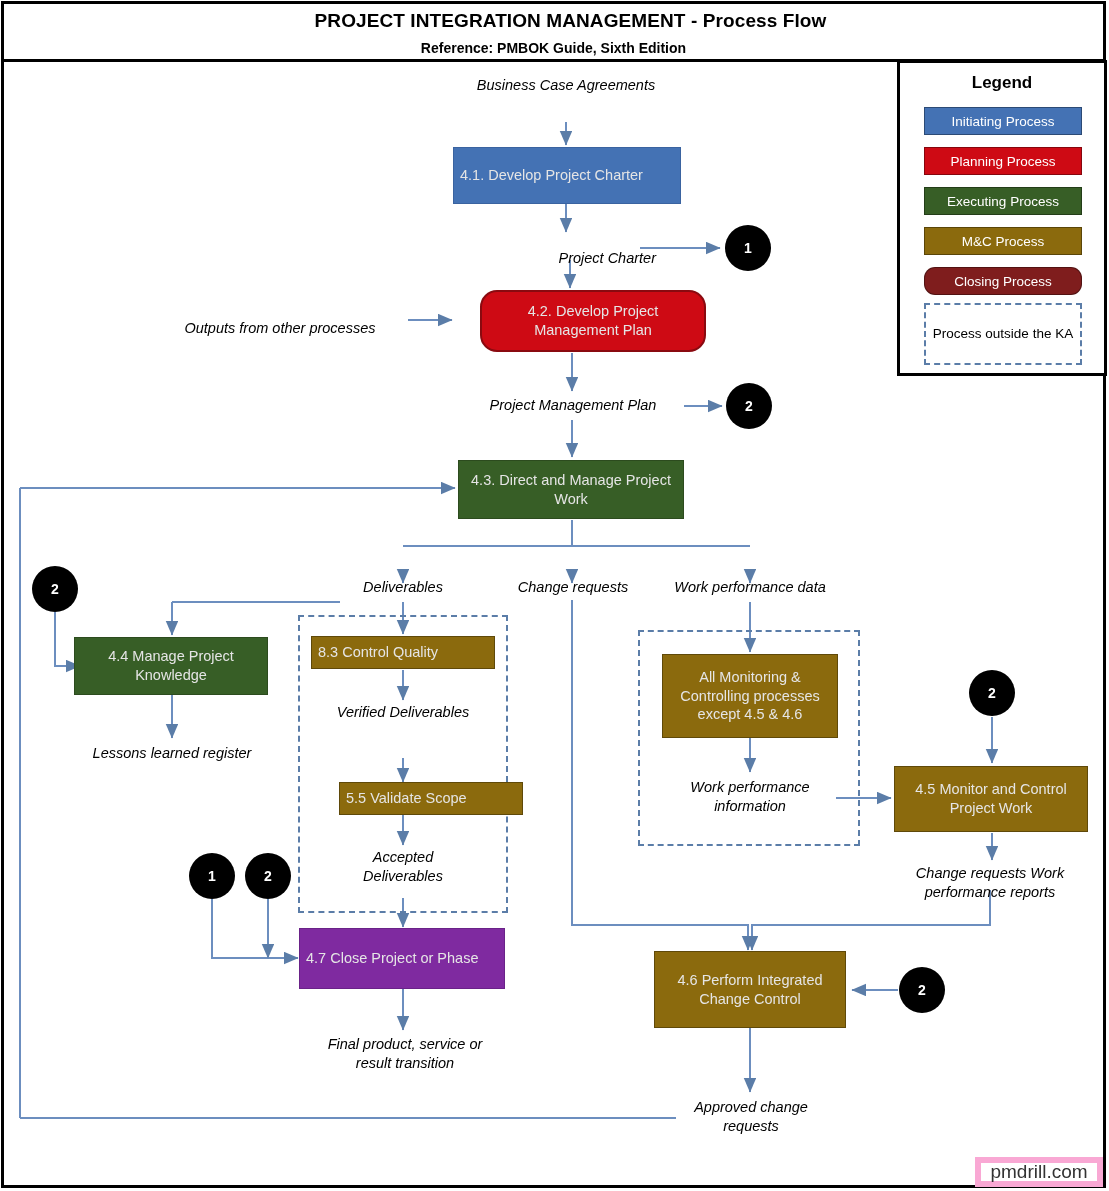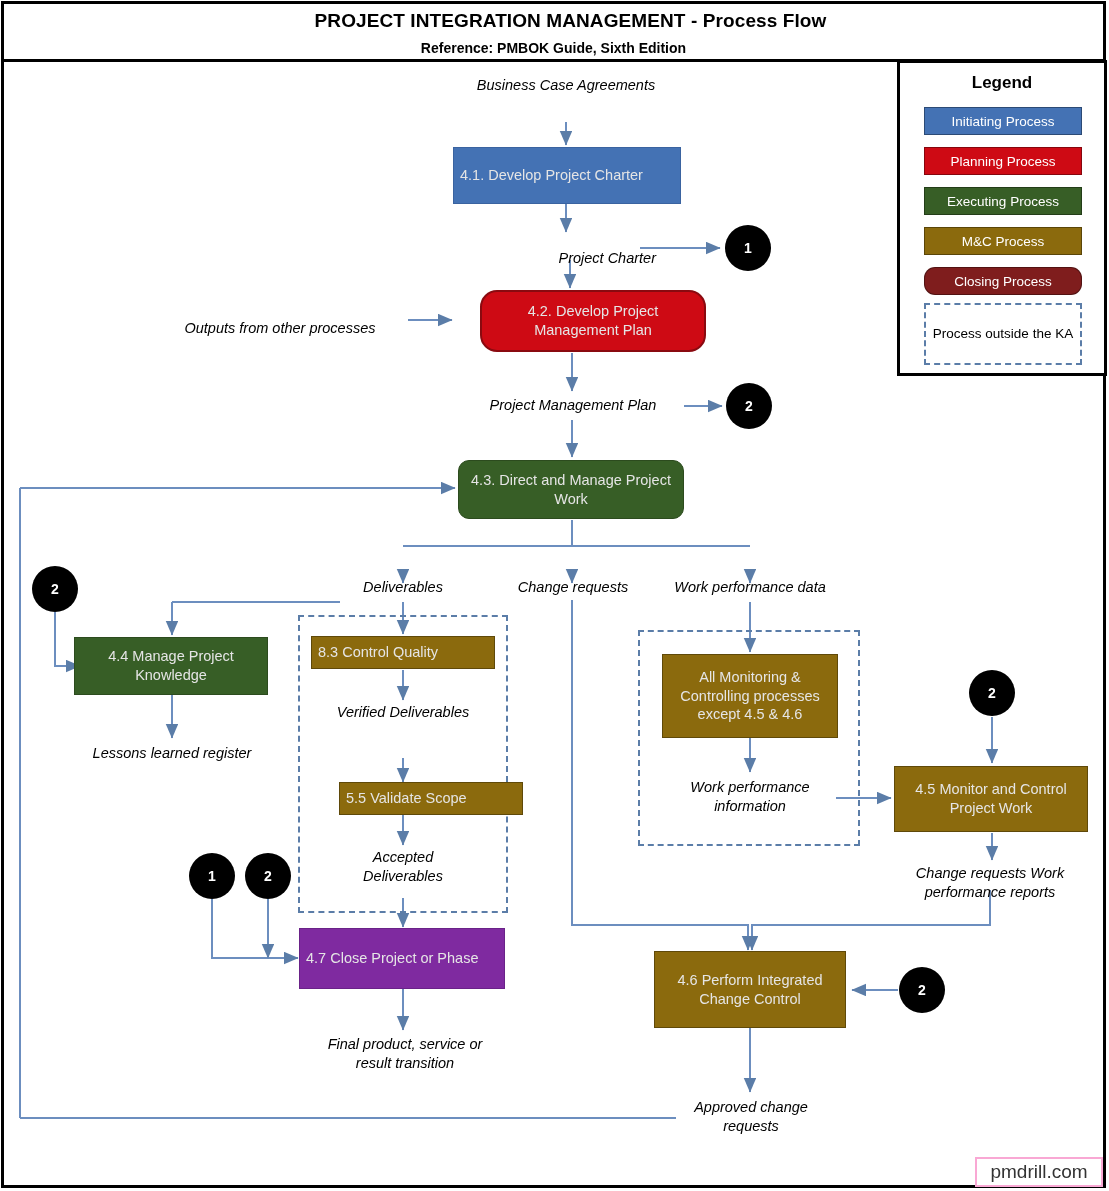--- a/index.html
+++ b/index.html
@@ -37,21 +37,21 @@
   .flabel{position:absolute;text-align:center;font-style:italic;font-size:14.5px;color:#000;line-height:1.3;}
 
   
   .circ{position:absolute;width:46px;height:46px;border-radius:50%;background:#000;color:#fff;
         display:flex;align-items:center;justify-content:center;font-size:14px;font-weight:bold;}
 
   
   #wires{position:absolute;left:0;top:0;width:1109px;height:1191px;pointer-events:none;}
 
   
-  .watermark{position:absolute;left:975px;top:1157px;width:128px;height:30px;border:2px solid #f9a8d4;background:#fff;
+  .watermark{position:absolute;left:975px;top:1157px;width:128px;height:30px;border:6px solid #f9a8d4;background:#fff;
              display:flex;align-items:center;justify-content:center;font-size:19px;color:#333;box-sizing:border-box;}
 </style>
 </head>
 <body>
 
 <div id="page">
 
   <div class="frame-outer"></div>
 
   <div class="header-band">
@@ -187,21 +187,21 @@
   <div class="dashbox" style="left:638px;top:630px;width:222px;height:216px;"></div>
 
   <div class="box blue" style="left:453px;top:147px;width:228px;height:57px;">
     <span>4.1. Develop Project Charter</span>
   </div>
 
   <div class="box red" style="left:480px;top:290px;width:226px;height:62px;border-radius:17px;">
     <span>4.2. Develop Project Management Plan</span>
   </div>
 
-  <div class="box green" style="left:458px;top:460px;width:226px;height:59px;border-radius:11px;">
+  <div class="box green" style="left:458px;top:460px;width:226px;height:59px;">
     <span>4.3. Direct and Manage Project Work</span>
   </div>
 
   <div class="box green" style="left:74px;top:637px;width:194px;height:58px;">
     <span>4.4 Manage Project Knowledge</span>
   </div>
 
   <div class="box mc" style="left:311px;top:636px;width:184px;height:33px;">
     <span>8.3 Control Quality</span>
   </div>

